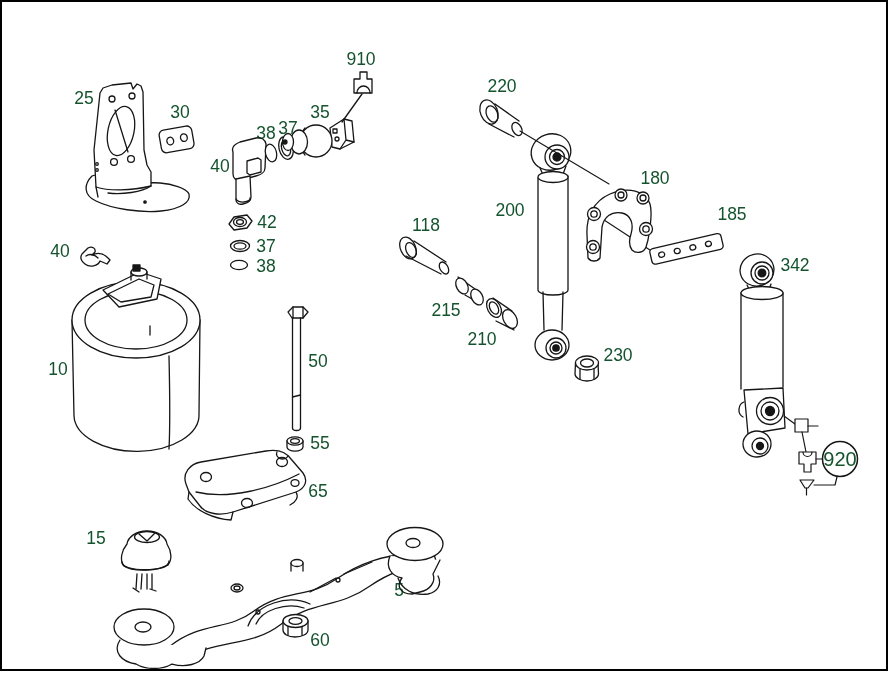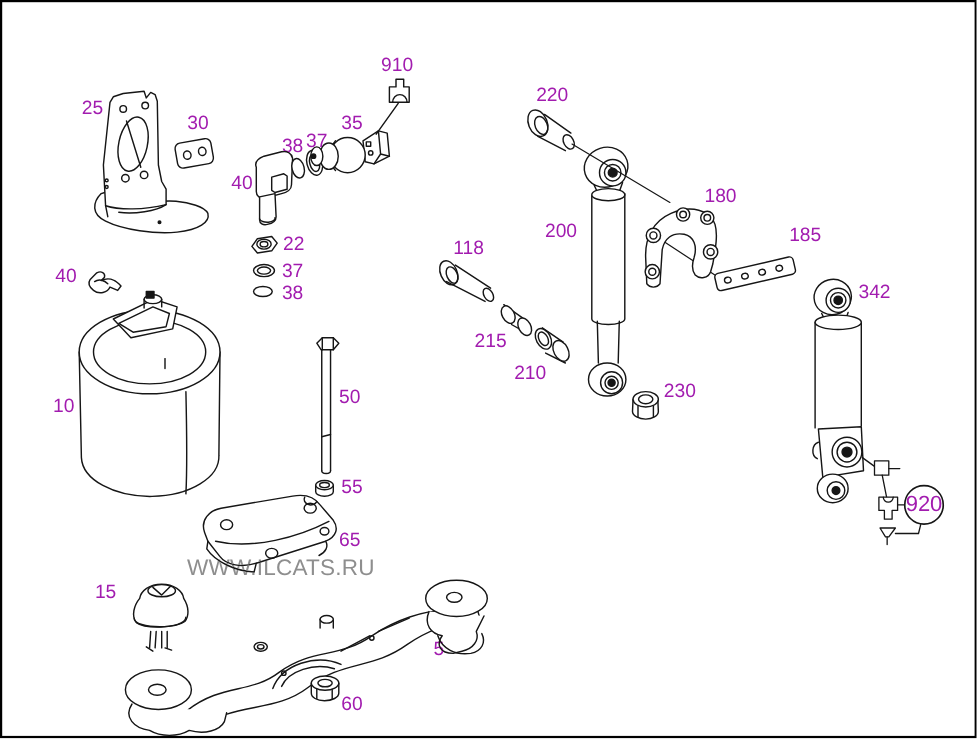--- a/index.html
+++ b/index.html
@@ -12,21 +12,21 @@
     border:2px solid #000;box-sizing:border-box;pointer-events:none;
   }
   .artwork{position:absolute;left:0;top:0;}
   .watermark{
     position:absolute;left:170px;top:506px;color:#8e8e8e;
     font-size:20.5px;line-height:22px;letter-spacing:0.2px;
     mix-blend-mode:darken;white-space:nowrap;
   }
   .callout{
     position:absolute;transform:translate(-50%,-50%);
-    font-size:17.5px;color:#a21caf;white-space:nowrap;
+    font-size:17.5px;color:#14532d;white-space:nowrap;
     mix-blend-mode:darken;
   }
   .callout-circled{font-size:20px;}
 </style>
 </head>
 <body>
 
 <div class="canvas">
 
   <svg class="artwork" width="888" height="675" viewBox="0 0 888 675">
@@ -286,31 +286,30 @@
         <path d="M283,621 L283,630 C283,634 288,637 295,637 C302,637 308,634 308,630 L308,621" fill="#fff"></path>
         <path d="M288,624 L288,635 M302,624 L302,635"></path>
         <ellipse cx="295.5" cy="621" rx="12.5" ry="6.5" fill="#fff"></ellipse>
         <ellipse cx="295.5" cy="621" rx="6.5" ry="3.4"></ellipse>
       </g>
 
     </g>
   </svg>
 
   <div class="watermark">
-    <div>WWW.ILCATS.RU</div>
   </div>
 
   <span class="callout" style="left:84px;top:98px">25</span>
   <span class="callout" style="left:180px;top:112px">30</span>
   <span class="callout" style="left:361px;top:59px">910</span>
   <span class="callout" style="left:320px;top:112px">35</span>
   <span class="callout" style="left:288px;top:128px">37</span>
   <span class="callout" style="left:266px;top:133px">38</span>
   <span class="callout" style="left:220px;top:166px">40</span>
-  <span class="callout" style="left:267px;top:222px">22</span>
+  <span class="callout" style="left:267px;top:222px">42</span>
   <span class="callout" style="left:266px;top:246px">37</span>
   <span class="callout" style="left:266px;top:266px">38</span>
   <span class="callout" style="left:60px;top:251px">40</span>
   <span class="callout" style="left:58px;top:369px">10</span>
   <span class="callout" style="left:502px;top:86px">220</span>
   <span class="callout" style="left:510px;top:210px">200</span>
   <span class="callout" style="left:655px;top:178px">180</span>
   <span class="callout" style="left:732px;top:214px">185</span>
   <span class="callout" style="left:426px;top:225px">118</span>
   <span class="callout" style="left:446px;top:310px">215</span>

